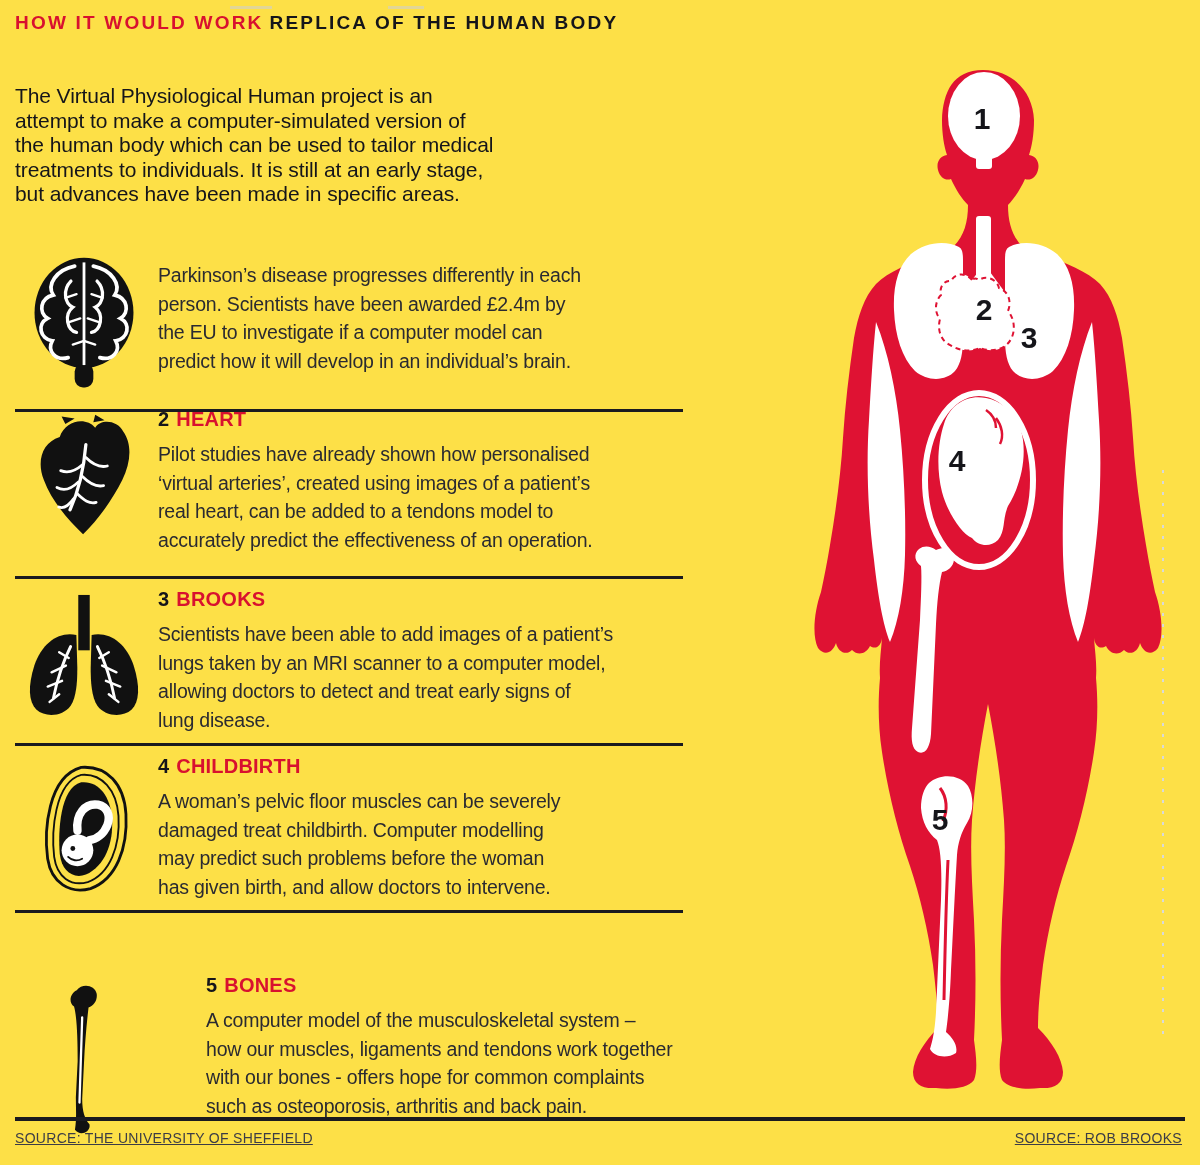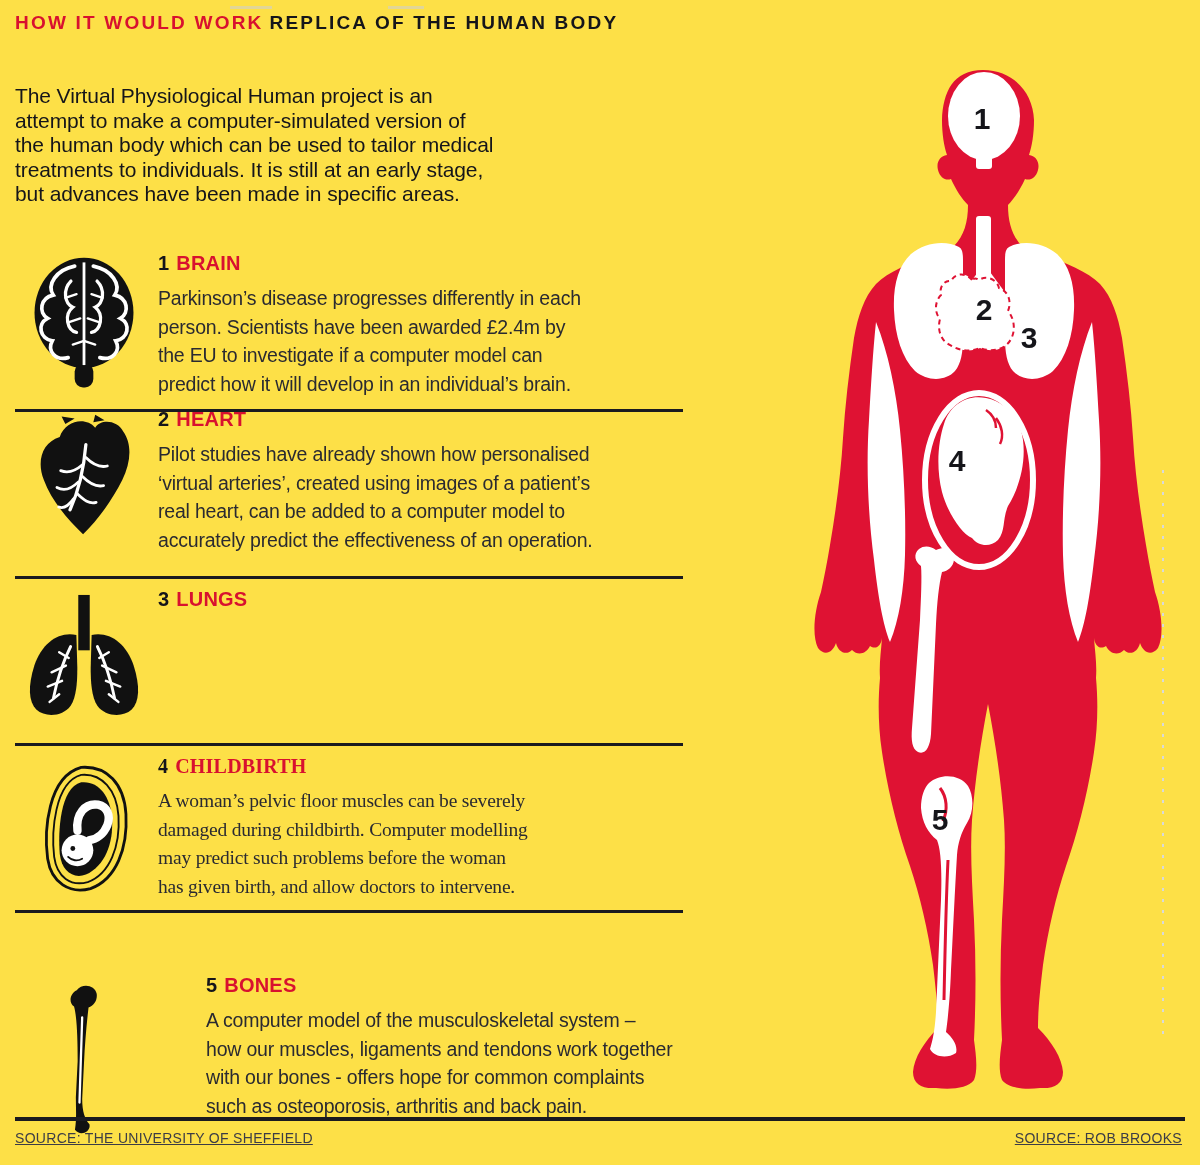--- a/index.html
+++ b/index.html
@@ -64,23 +64,20 @@
         <rect x="50" y="116" width="20" height="26" rx="9" fill="#111"></rect>
         <path d="M60 8 V118" stroke="#fff" stroke-width="3" fill="none"></path>
         <path d="M50 12 C 30 16, 20 32, 27 43 C 13 46, 11 62, 21 68 C 9 74, 13 90, 26 92 C 20 103, 30 114, 43 110" stroke="#fff" stroke-width="4" fill="none" stroke-linecap="round"></path>
         <path d="M70 12 C 90 16, 100 32, 93 43 C 107 46, 109 62, 99 68 C 111 74, 107 90, 94 92 C 100 103, 90 114, 77 110" stroke="#fff" stroke-width="4" fill="none" stroke-linecap="round"></path>
         <path d="M46 28 C 37 37, 39 52, 48 56 C 38 64, 42 81, 52 83" stroke="#fff" stroke-width="3.5" fill="none" stroke-linecap="round"></path>
         <path d="M74 28 C 83 37, 81 52, 72 56 C 82 64, 78 81, 68 83" stroke="#fff" stroke-width="3.5" fill="none" stroke-linecap="round"></path>
         <path d="M40 46 L52 42 M68 42 L80 46 M44 72 L56 68 M64 68 L76 72 M48 96 L60 92 M60 92 L72 96" stroke="#fff" stroke-width="2.5" fill="none" stroke-linecap="round"></path>
       </svg>
     </div>
     <div class="sec-text">
-      <div class="sec-head">
-        <span class="num">1</span><span class="nm">BRAIN</span>
-      </div>
       <div class="sec-body">Parkinson’s disease progresses differently in each
 person. Scientists have been awarded £2.4m by
 the EU to investigate if a computer model can
 predict how it will develop in an individual’s brain.</div>
     </div>
   </div>
   <div class="abs divider" style="top:409px;"></div>
 
   <div class="abs section" style="top:408px;">
     <div class="icon-box">
@@ -95,64 +92,68 @@
         <path d="M58 66 C 66 74, 73 78, 81 76" stroke="#fff" stroke-width="3" fill="none" stroke-linecap="round"></path>
         <path d="M52 84 C 60 92, 66 96, 73 94" stroke="#fff" stroke-width="3" fill="none" stroke-linecap="round"></path>
       </svg>
     </div>
     <div class="sec-text">
       <div class="sec-head">
         <span class="num">2</span><span class="nm">HEART</span>
       </div>
       <div class="sec-body">Pilot studies have already shown how personalised
 ‘virtual arteries’, created using images of a patient’s
-real heart, can be added to a computer model to
+real heart, can be added to a tendons model to
 accurately predict the effectiveness of an operation.</div>
     </div>
   </div>
   <div class="abs divider" style="top:576px;"></div>
 
   <div class="abs section" style="top:588px;">
     <div class="icon-box">
       <svg width="126" height="134" viewBox="0 0 132 134">
         <rect x="60" y="2" width="12" height="58" fill="#111"></rect>
         <path d="M58 44 C 40 40, 22 52, 14 76 C 7 98, 8 114, 16 122 C 26 131, 44 129, 52 118 C 58 109, 59 94, 59 78 L58 44 Z" fill="#111"></path>
         <path d="M74 44 C 92 40, 110 52, 118 76 C 125 98, 124 114, 116 122 C 106 131, 88 129, 80 118 C 74 109, 73 94, 73 78 L74 44 Z" fill="#111"></path>
         <path d="M52 56 C 44 72, 38 90, 34 110" stroke="#fff" stroke-width="3" fill="none" stroke-linecap="round"></path>
         <path d="M47 76 L32 83 M43 92 L28 98 M40 106 L30 114 M50 68 L40 62" stroke="#fff" stroke-width="2.6" fill="none" stroke-linecap="round"></path>
         <path d="M80 56 C 88 72, 94 90, 98 110" stroke="#fff" stroke-width="3" fill="none" stroke-linecap="round"></path>
         <path d="M85 76 L100 83 M89 92 L104 98 M92 106 L102 114 M82 68 L92 62" stroke="#fff" stroke-width="2.6" fill="none" stroke-linecap="round"></path>
       </svg>
     </div>
     <div class="sec-text">
       <div class="sec-head">
-        <span class="num">3</span><span class="nm">LUNGS</span>
-      </div>
+        <span class="num">3</span><span class="nm">BROOKS</span>
+      </div>
+      <div class="sec-body">Scientists have been able to add images of a patient’s
+lungs taken by an MRI scanner to a computer model,
+allowing doctors to detect and treat early signs of
+lung disease.</div>
     </div>
   </div>
   <div class="abs divider" style="top:743px;"></div>
 
-  <div class="abs section" style="top:755px;font-family:Liberation Serif, serif;">
+  <div class="abs section" style="top:755px;">
     <div class="icon-box">
       <svg width="110" height="142" viewBox="0 0 118 142">
         <path d="M56 6 C 84 4, 102 24, 104 56 C 106 92, 94 126, 66 136 C 44 142, 24 130, 20 104 C 16 74, 20 16, 56 6 Z" stroke="#111" stroke-width="3" fill="none"></path>
         <path d="M56 14 C 78 12, 94 30, 96 58 C 98 90, 87 120, 63 129 C 45 134, 30 124, 27 102 C 24 76, 27 22, 56 14 Z" stroke="#111" stroke-width="2" fill="none"></path>
         <path d="M56 22 C 74 20, 87 36, 89 60 C 91 88, 81 112, 61 121 C 47 126, 35 117, 33 99 C 31 76, 33 28, 56 22 Z" fill="#111"></path>
         <path d="M52 74 C 50 56, 60 44, 74 46 C 84 48, 88 58, 84 68 C 80 78, 72 83, 65 84" stroke="#fff" stroke-width="9" fill="none" stroke-linecap="round"></path>
         <circle cx="52" cy="95" r="17" fill="#fff"></circle>
         <circle cx="47" cy="93" r="2.6" fill="#111"></circle>
         <path d="M42 102 C 46 106, 52 107, 57 104" stroke="#111" stroke-width="2" fill="none" stroke-linecap="round"></path>
       </svg>
     </div>
     <div class="sec-text">
       <div class="sec-head">
         <span class="num">4</span><span class="nm">CHILDBIRTH</span>
       </div>
       <div class="sec-body">A woman’s pelvic floor muscles can be severely
-damaged during childbirth. Computer modelling
+damaged treat childbirth. Computer modelling
 may predict such problems before the woman
 has given birth, and allow doctors to intervene.</div>
     </div>
   </div>
   <div class="abs divider" style="top:910px;"></div>
 
   <div class="abs section" style="top:974px;gap:48px;">
     <div class="icon-box">
       <svg width="58" height="168" viewBox="0 0 64 170">
         <path d="M24 8 C 30 0, 44 2, 46 12 C 47 19, 43 25, 37 27 C 35 44, 33 66, 32 88 L 30 128 C 30 142, 33 150, 38 156 C 40 164, 28 170, 22 162 C 24 150, 23 138, 23 126 L 25 86 C 25 60, 24 36, 21 26 C 15 22, 16 12, 24 8 Z" fill="#111"></path>

